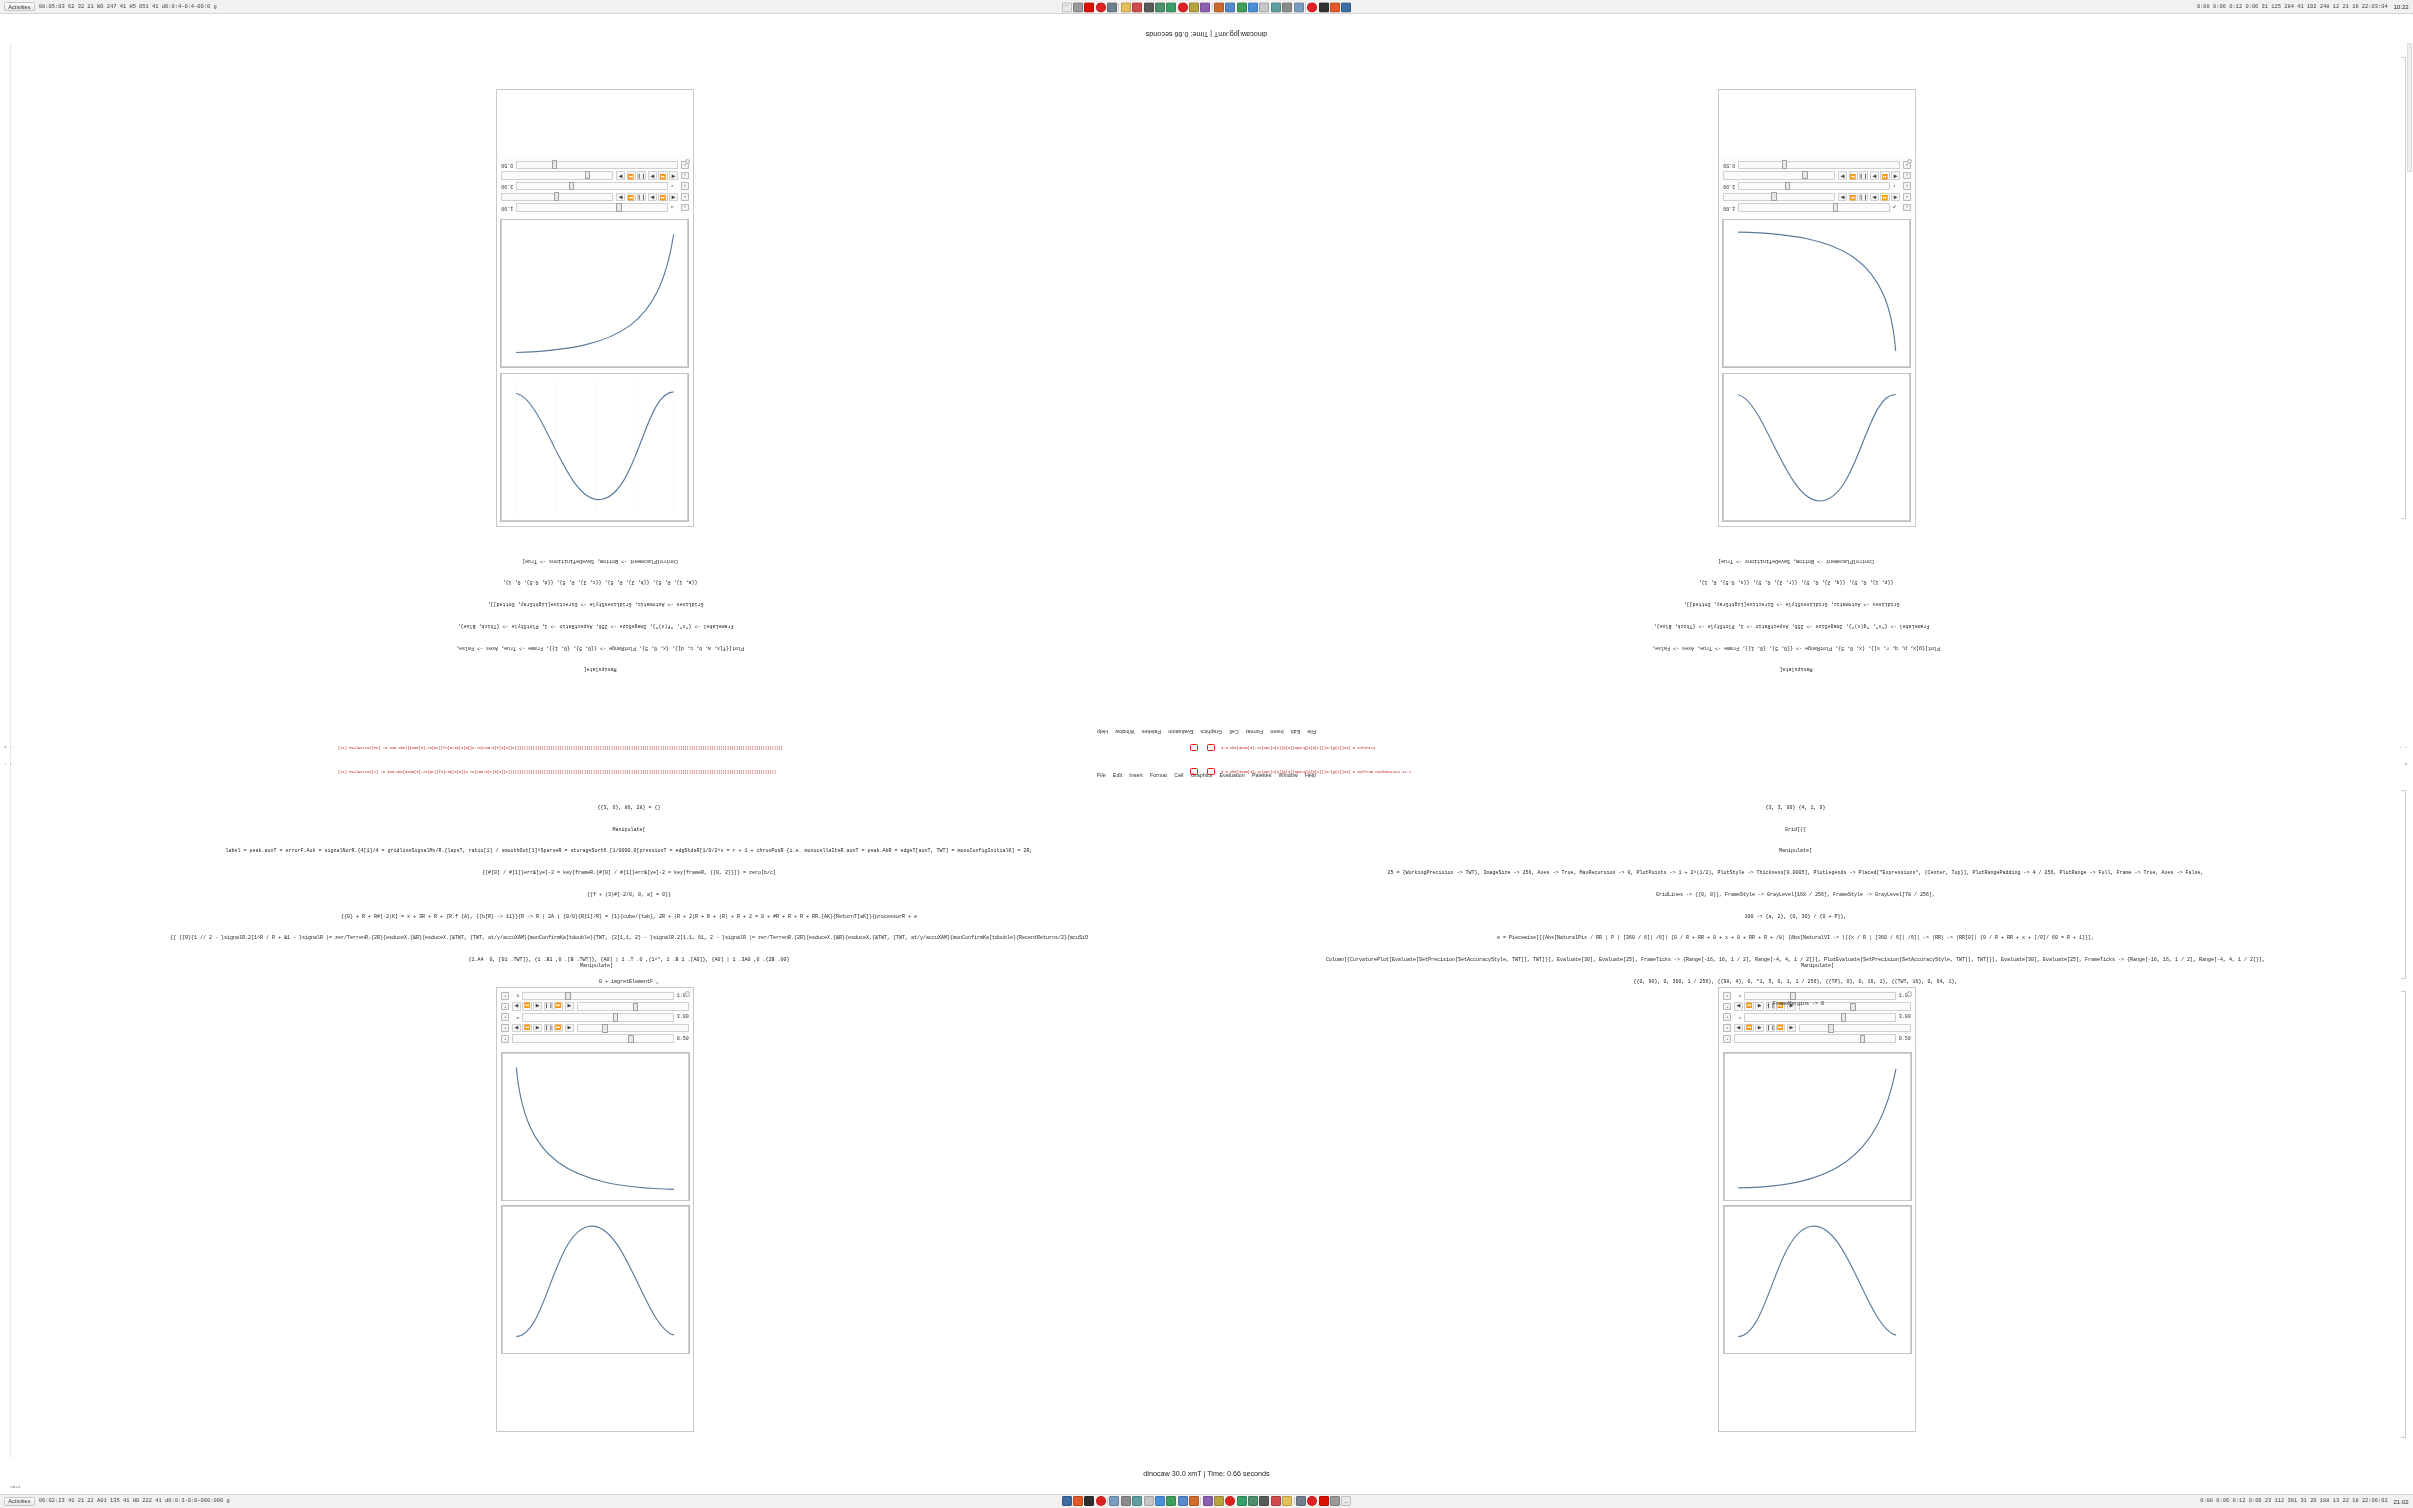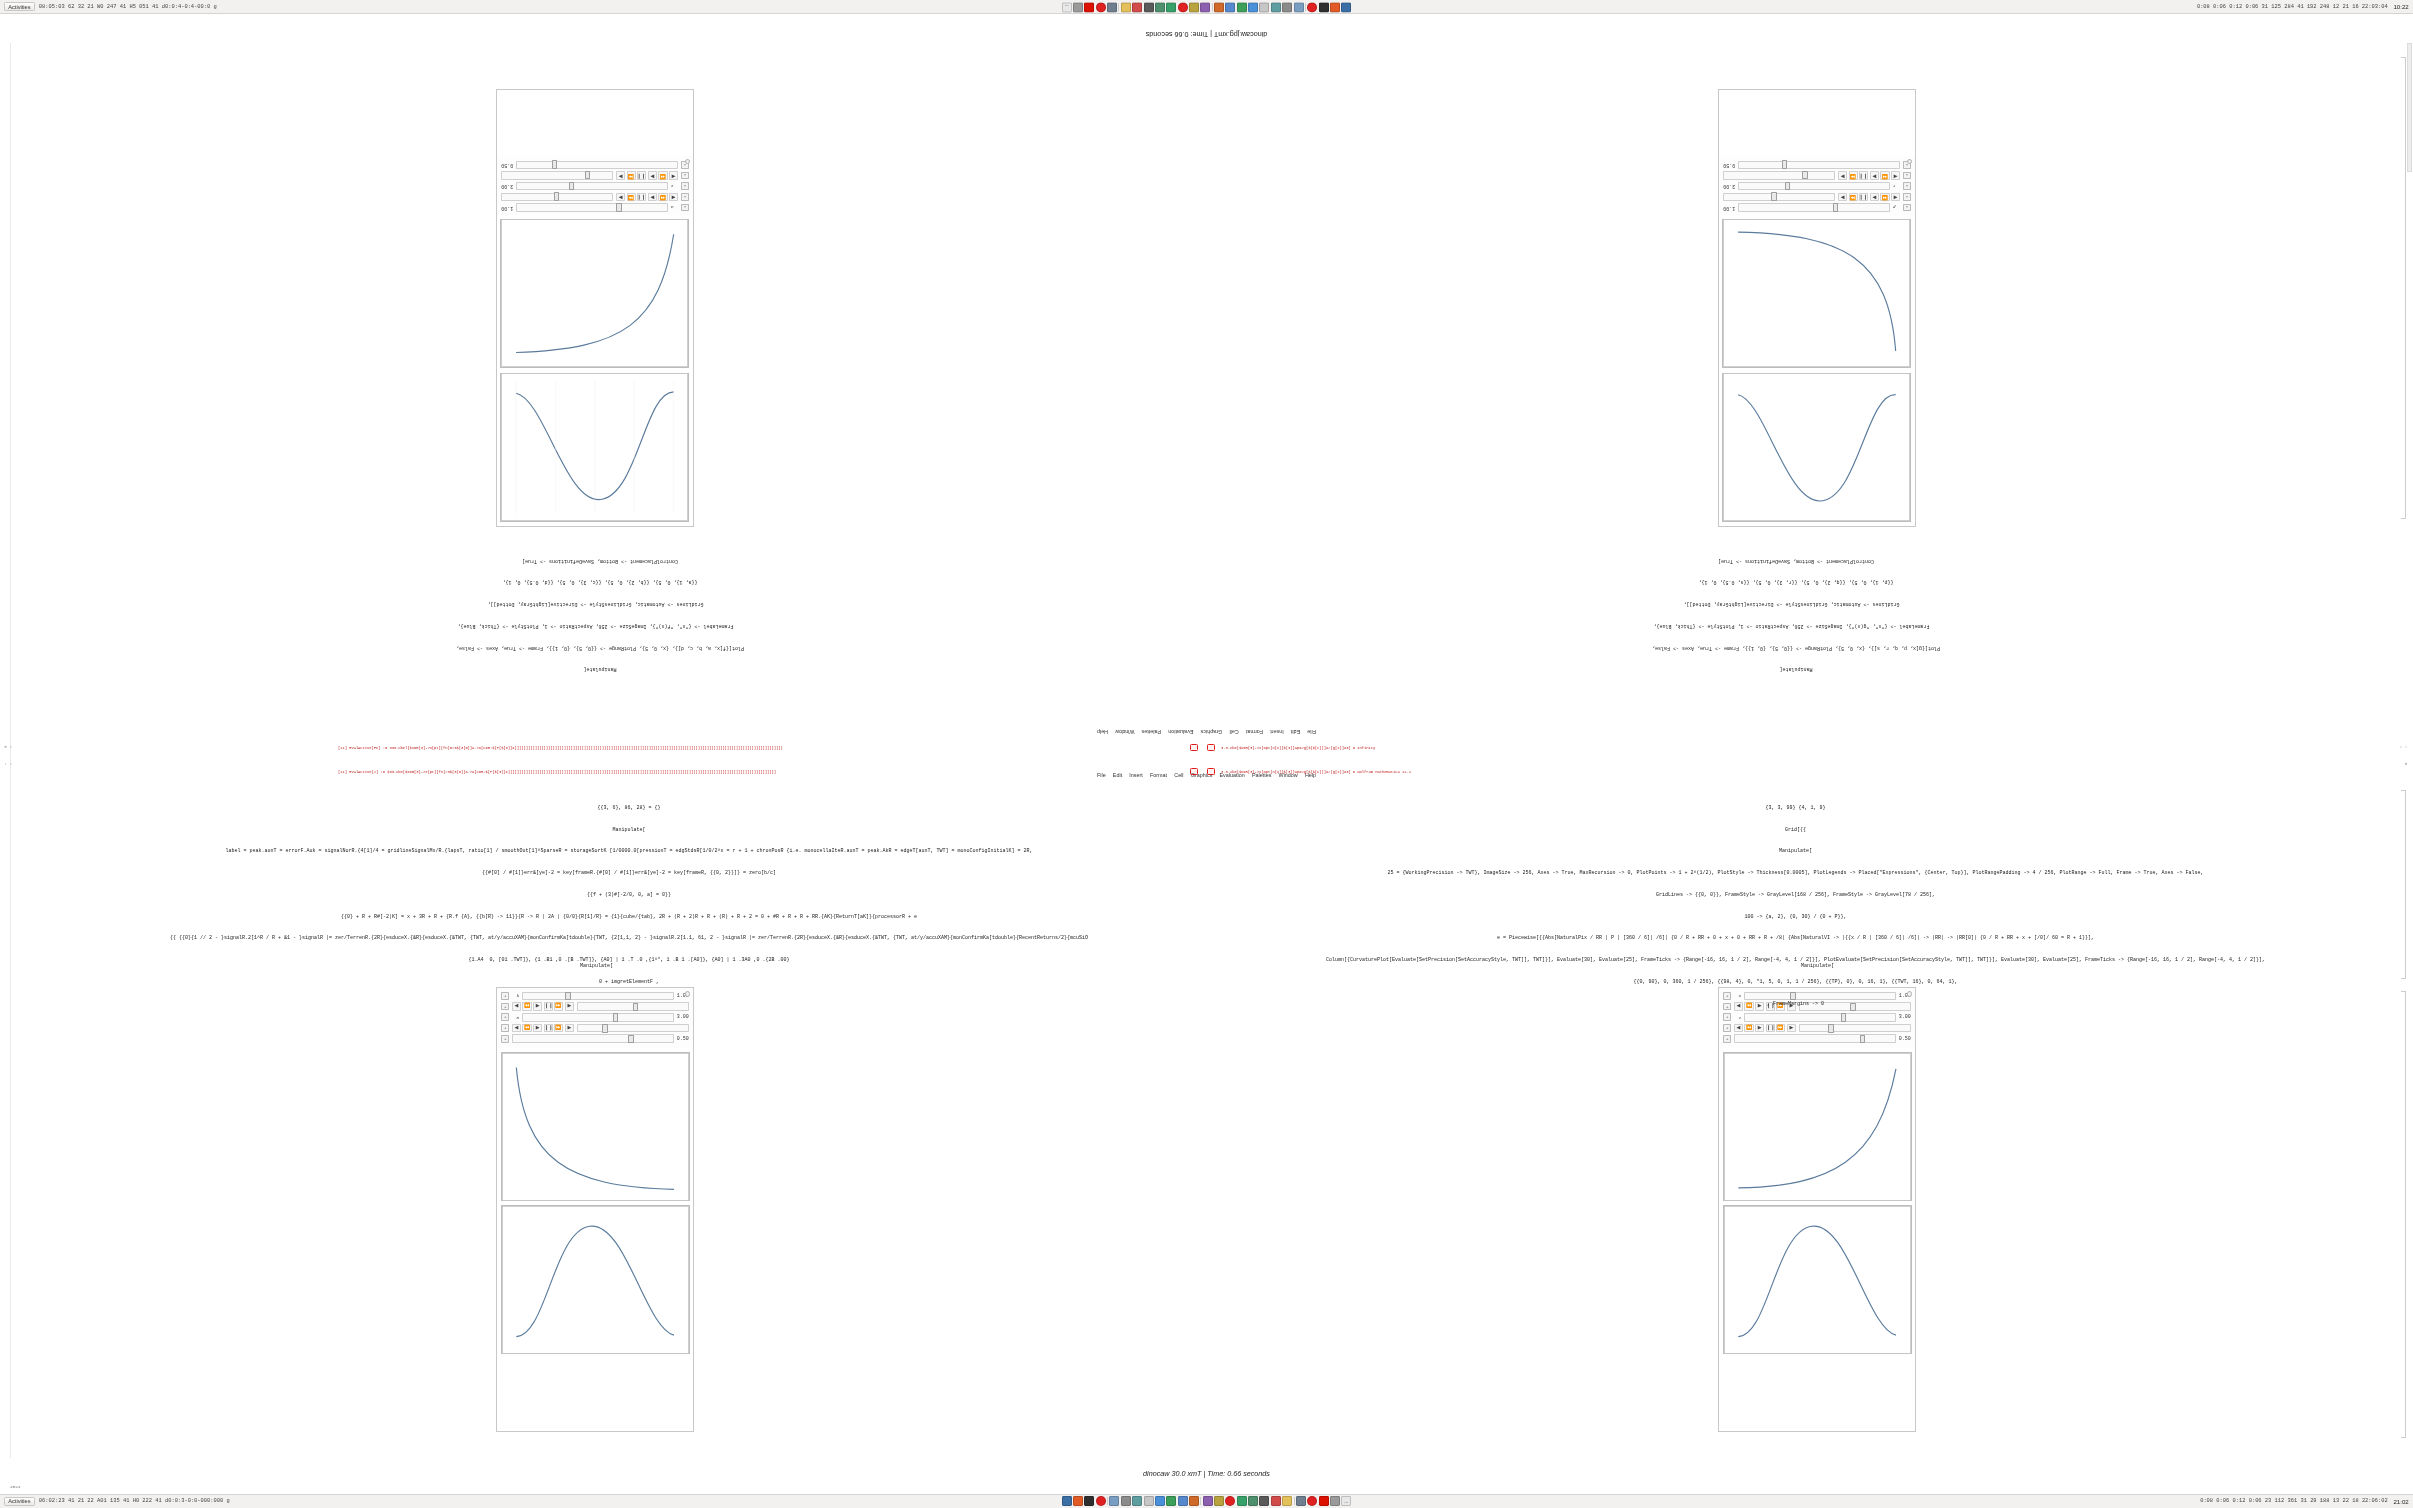--- a/index.html
+++ b/index.html
@@ -128,21 +128,20 @@
     text-align: center;
     font-size: 7.2px;
     color: #222;
   }
   .win-title.top {
     top: 16px;
     transform: rotate(180deg);
   }
   .win-title.bottom {
     bottom: 16px;
-    font-style: italic;
   }
 
   
   .gfx-group {
     position: absolute;
     border: 0.7px solid #c8c8c8;
     background: #fff;
     box-sizing: border-box;
   }
   .gfx {

